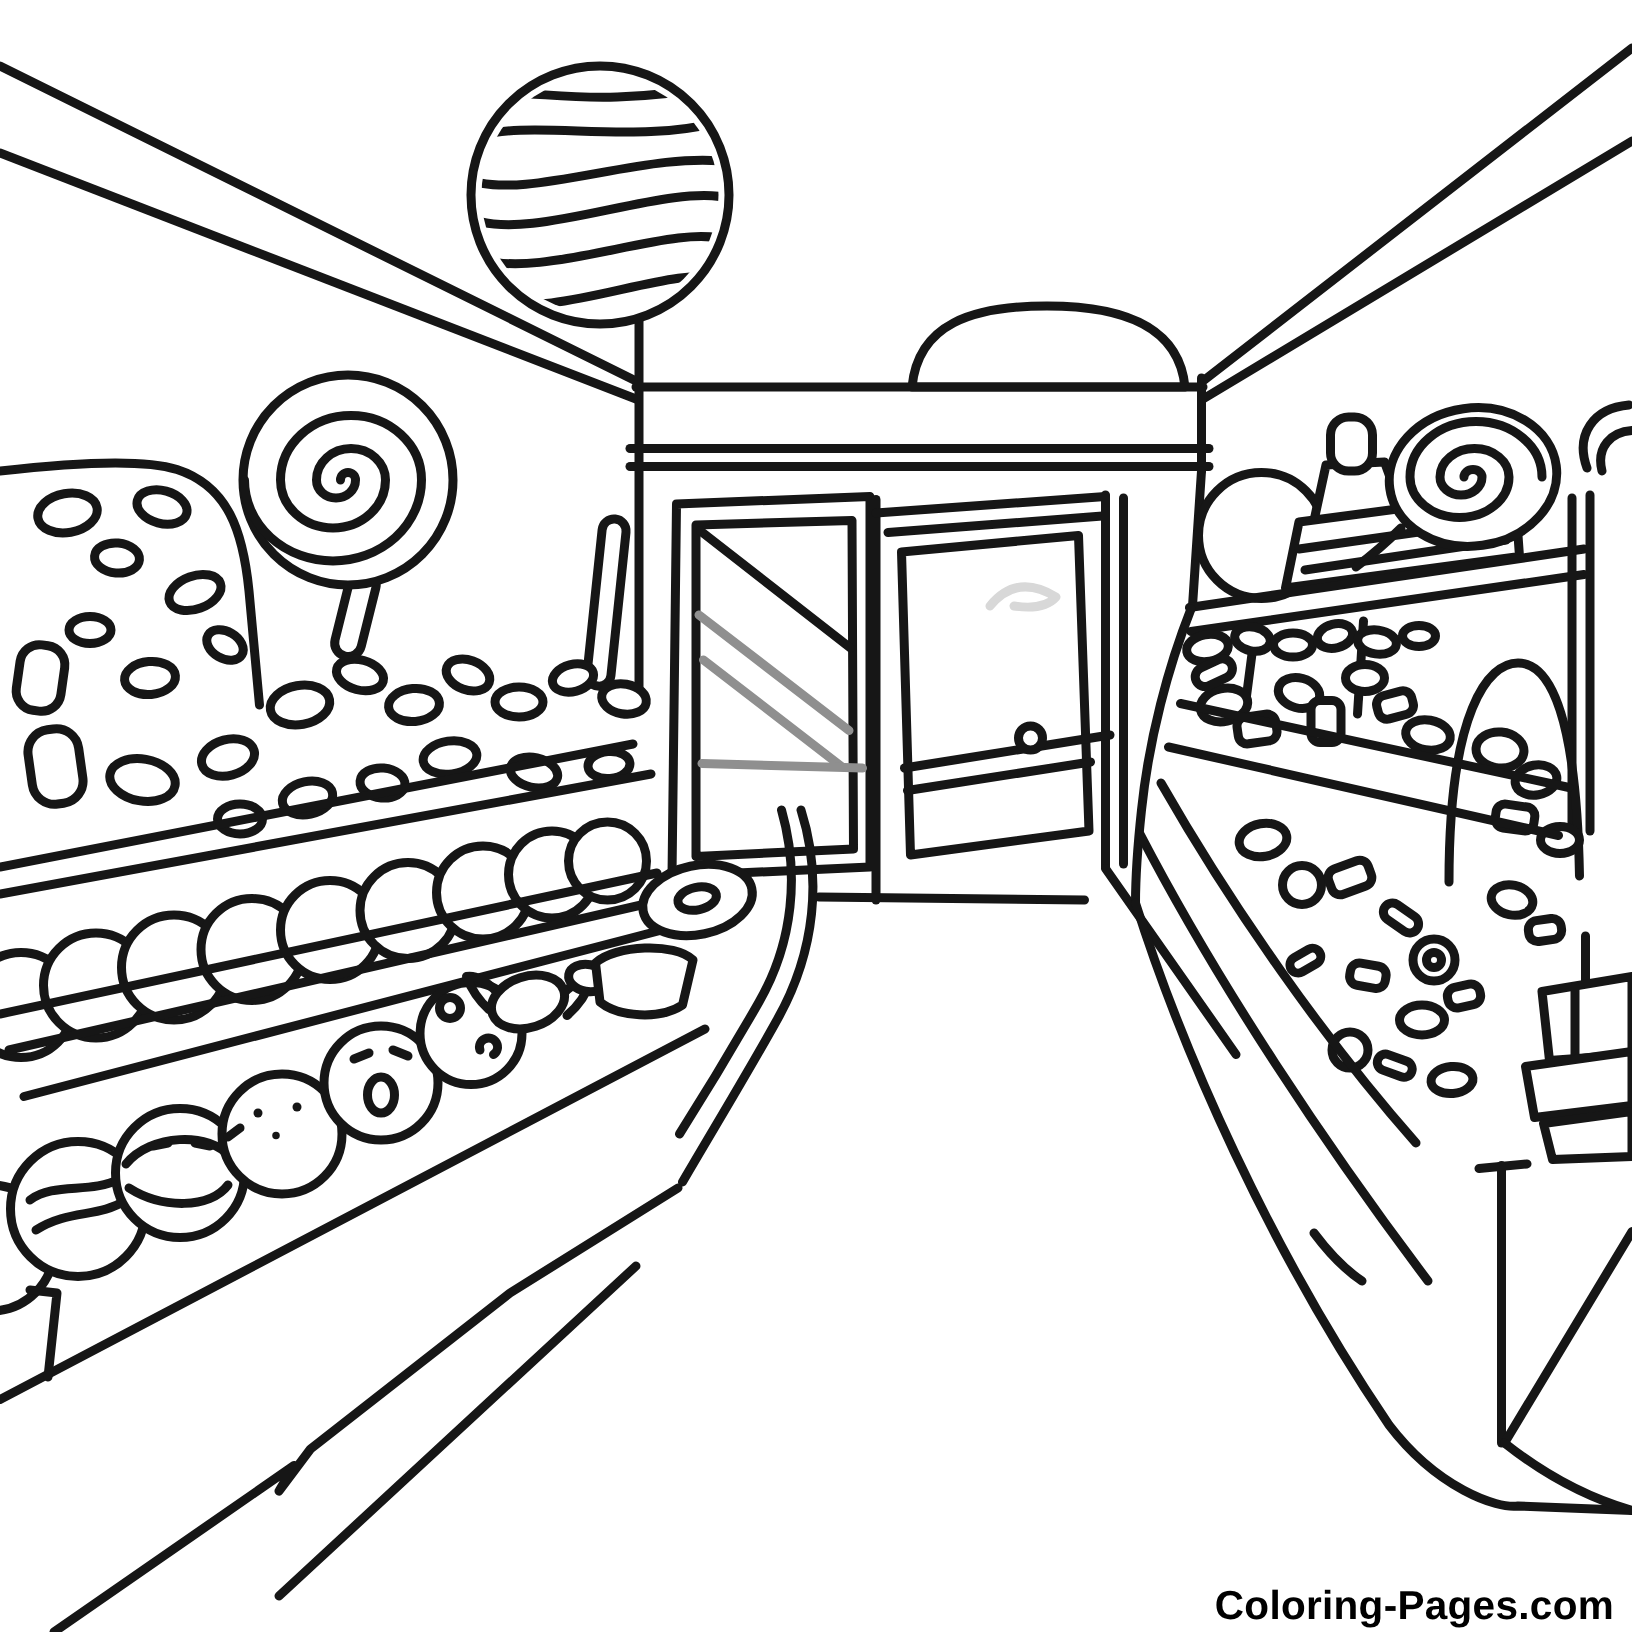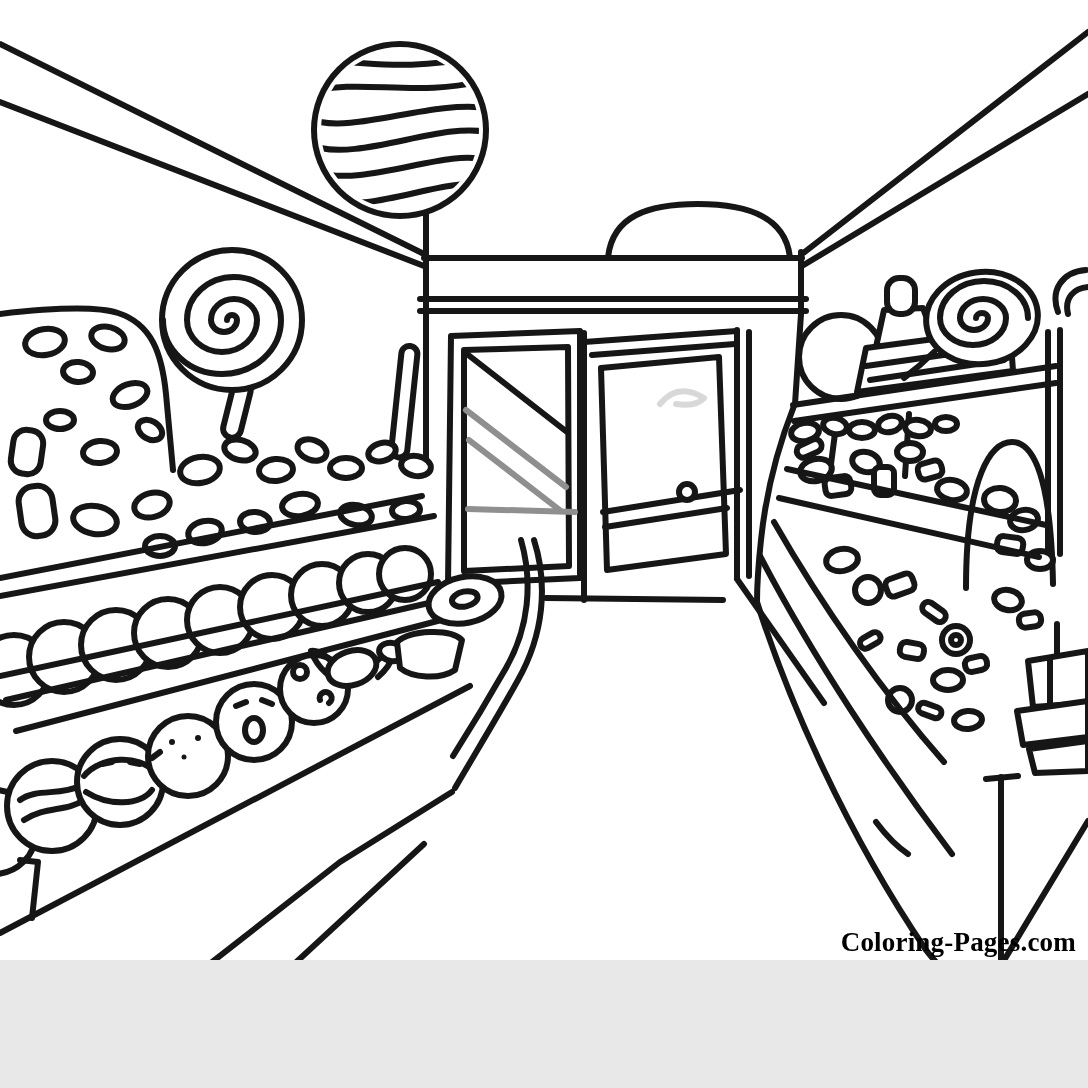--- a/index.html
+++ b/index.html
@@ -1,20 +1,20 @@
 <!DOCTYPE html>
 <html style="--c-background: #ffffff; --c-line: #161616; --c-glass: #8f8f8f; --c-faint: #d8d8d8; --c-watermark: #000000;"><head>
 <meta charset="utf-8">
 <style>
   html,body{margin:0;padding:0;background:#e8e8e8;}
   .page{
-    position:relative;width:1088px;height:960px;
+    position:relative;width:1088px;height:1088px;
     background:var(--c-background,#ffffff);
     overflow:hidden;
-    font-family:Liberation Serif, serif;
+    font-family:Liberation Sans, sans-serif;
   }
   .page svg{position:absolute;left:0;top:0;}
   
   .o{fill:#ffffff;stroke:var(--c-line,#161616);stroke-width:6;stroke-linecap:round;stroke-linejoin:round;}
   
   .l{fill:none;stroke:var(--c-line,#161616);stroke-width:6;stroke-linecap:round;stroke-linejoin:round;}
   .g{stroke:var(--c-glass,#8f8f8f);}
   .f{stroke:var(--c-faint,#d8d8d8);}
   .watermark{
     position:absolute;right:12px;bottom:2px;

